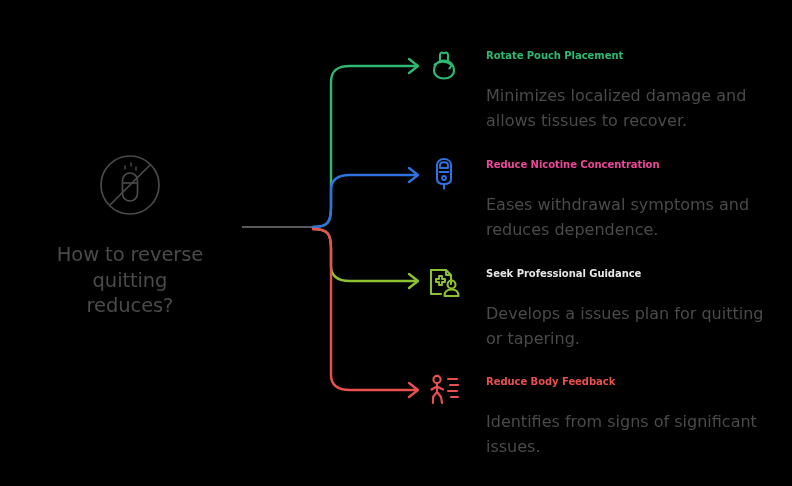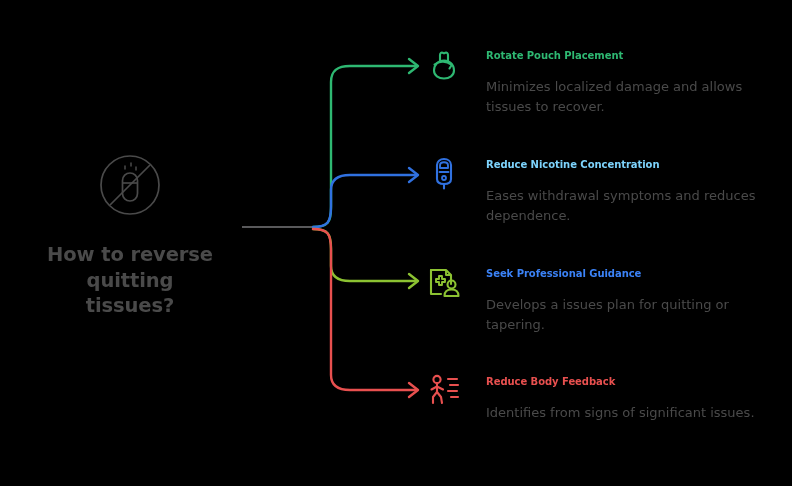--- a/index.html
+++ b/index.html
@@ -31,21 +31,21 @@
     width: 220px;
     text-align: center;
   }
   #center-icon-wrap {
     width: 70px;
     height: 70px;
     margin: 0 auto 22px auto;
   }
   #center-title {
     font-size: 19.5px;
-    font-weight: bold;
+    font-weight: normal;
     line-height: 1.32;
     color: #4a4a4a;
     letter-spacing: -0.1px;
   }
 
   
   #connectors {
     position: absolute;
     left: 0; top: 0;
     width: 792px;
@@ -69,23 +69,23 @@
     left: 62px;
     top: 6px;
     font-size: 10px;
     font-weight: bold;
     letter-spacing: -0.05px;
     white-space: nowrap;
   }
   .branch-desc {
     position: absolute;
     left: 62px;
-    top: 33px;
+    top: 40px;
     width: 282px;
-    font-size: 13px;
+    font-size: 16px;
     line-height: 1.55;
     color: #4a4a4a;
   }
 
   #branch-0 { left: 424px; top: 44px; }
   #branch-1 { left: 424px; top: 153px; }
   #branch-2 { left: 424px; top: 262px; }
   #branch-3 { left: 424px; top: 370px; }
 </style>
 </head>
@@ -121,21 +121,21 @@
         <line x1="30" y1="16" x2="30" y2="19" stroke="#4a4a4a" stroke-width="1.5" stroke-linecap="round"></line>
         <line x1="36" y1="13" x2="36" y2="16" stroke="#4a4a4a" stroke-width="1.5" stroke-linecap="round"></line>
         <line x1="41" y1="17" x2="41" y2="20" stroke="#4a4a4a" stroke-width="1.5" stroke-linecap="round"></line>
 
         <line x1="15" y1="55" x2="55" y2="15" stroke="#4a4a4a" stroke-width="1.7"></line>
       </svg>
     </div>
     <div id="center-title">
       <div>How to reverse</div>
       <div>quitting</div>
-      <div>tissues?</div>
+      <div>reduces?</div>
     </div>
   </div>
 
   <div class="branch" id="branch-0">
     <div class="branch-icon">
       <svg viewBox="0 0 40 40" width="40" height="40">
         <path d="M10,26.5 C10,20.5 14.5,16.5 20,16.5 C25.5,16.5 30,20.5 30,26.5
                  C30,31.5 25.5,34.5 20,34.5 C14.5,34.5 10,31.5 10,26.5 Z" fill="none" stroke="#2eb872" stroke-width="2.1" stroke-linejoin="round"></path>
         <path d="M16,16.5 L16,11 C16,9.3 17.2,8.2 18.7,8.8 L20,9.4 L21.3,8.8
                  C22.8,8.2 24,9.3 24,11 L24,16.8" fill="none" stroke="#2eb872" stroke-width="2.1" stroke-linejoin="round" stroke-linecap="round"></path>
@@ -151,36 +151,36 @@
     <div class="branch-icon">
       <svg viewBox="0 0 40 40" width="40" height="40">
         <path d="M13,12 C13,8.5 16,6 20,6 C24,6 27,8.5 27,12 L27,26
                  C27,29 24.5,31 20,31 C15.5,31 13,29 13,26 Z" fill="none" stroke="#3071e0" stroke-width="2.1" stroke-linejoin="round"></path>
         <path d="M16,12.5 C16,10.5 17.8,9.3 20,9.3 C22.2,9.3 24,10.5 24,12.5 L24,15 L16,15 Z" fill="none" stroke="#3071e0" stroke-width="1.9" stroke-linejoin="round"></path>
         <line x1="15.5" y1="19" x2="24.5" y2="19" stroke="#3071e0" stroke-width="1.9" stroke-linecap="round"></line>
         <circle cx="20" cy="25" r="2" fill="none" stroke="#3071e0" stroke-width="1.8"></circle>
         <line x1="20" y1="31" x2="20" y2="35.5" stroke="#3071e0" stroke-width="2.1" stroke-linecap="round"></line>
       </svg>
     </div>
-    <div class="branch-heading" style="color:#7dd3fc">Reduce Nicotine Concentration</div>
+    <div class="branch-heading" style="color:#ec4899">Reduce Nicotine Concentration</div>
     <div class="branch-desc">Eases withdrawal symptoms and reduces dependence.</div>
   </div>
 
   <div class="branch" id="branch-2">
     <div class="branch-icon">
       <svg viewBox="0 0 40 40" width="40" height="40">
         <path d="M7,8 L22,8 L27,13 L27,22" fill="none" stroke="#8cc232" stroke-width="2.1" stroke-linejoin="round" stroke-linecap="round"></path>
         <path d="M7,8 L7,32 L17,32" fill="none" stroke="#8cc232" stroke-width="2.1" stroke-linejoin="round" stroke-linecap="round"></path>
         <path d="M22,8 L22,13 L27,13" fill="none" stroke="#8cc232" stroke-width="1.9" stroke-linejoin="round"></path>
         <path d="M15,14 L18,14 L18,17 L21,17 L21,20 L18,20 L18,23 L15,23 L15,20 L12,20 L12,17 L15,17 Z" fill="none" stroke="#8cc232" stroke-width="1.9" stroke-linejoin="round"></path>
         <circle cx="27.5" cy="22.5" r="4" fill="none" stroke="#8cc232" stroke-width="2.1"></circle>
         <path d="M20.5,34 C20.5,29.5 23.5,27.5 27.5,27.5 C31.5,27.5 34.5,29.5 34.5,34 Z" fill="none" stroke="#8cc232" stroke-width="2.1" stroke-linejoin="round"></path>
       </svg>
     </div>
-    <div class="branch-heading" style="color:#3b82f6">Seek Professional Guidance</div>
+    <div class="branch-heading" style="color:#e5e5e5">Seek Professional Guidance</div>
     <div class="branch-desc">Develops a issues plan for quitting or tapering.</div>
   </div>
 
   <div class="branch" id="branch-3">
     <div class="branch-icon">
       <svg viewBox="0 0 40 40" width="40" height="40">
         <circle cx="13" cy="9.5" r="3.6" fill="none" stroke="#e8504f" stroke-width="2.1"></circle>
         <path d="M13,14 L13,22" fill="none" stroke="#e8504f" stroke-width="2.1" stroke-linecap="round"></path>
         <path d="M13,16.5 L19,19.5" fill="none" stroke="#e8504f" stroke-width="2.1" stroke-linecap="round"></path>
         <path d="M13,16.5 L7.5,19.5" fill="none" stroke="#e8504f" stroke-width="2.1" stroke-linecap="round"></path>

